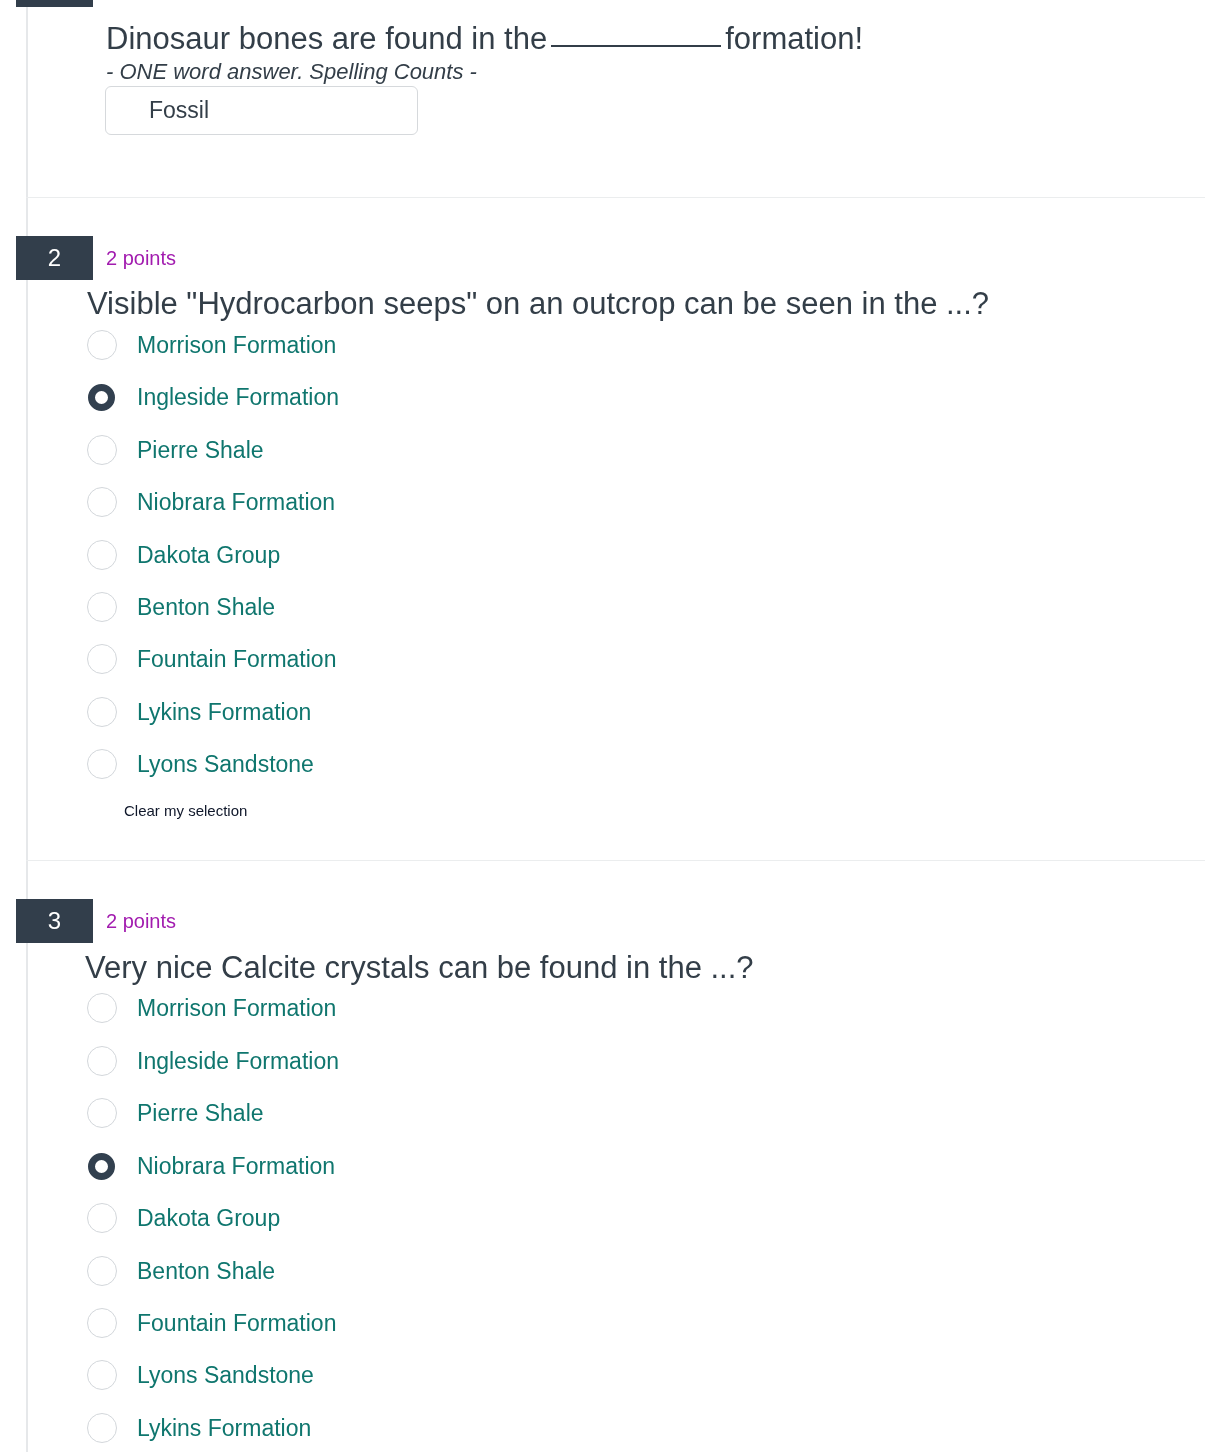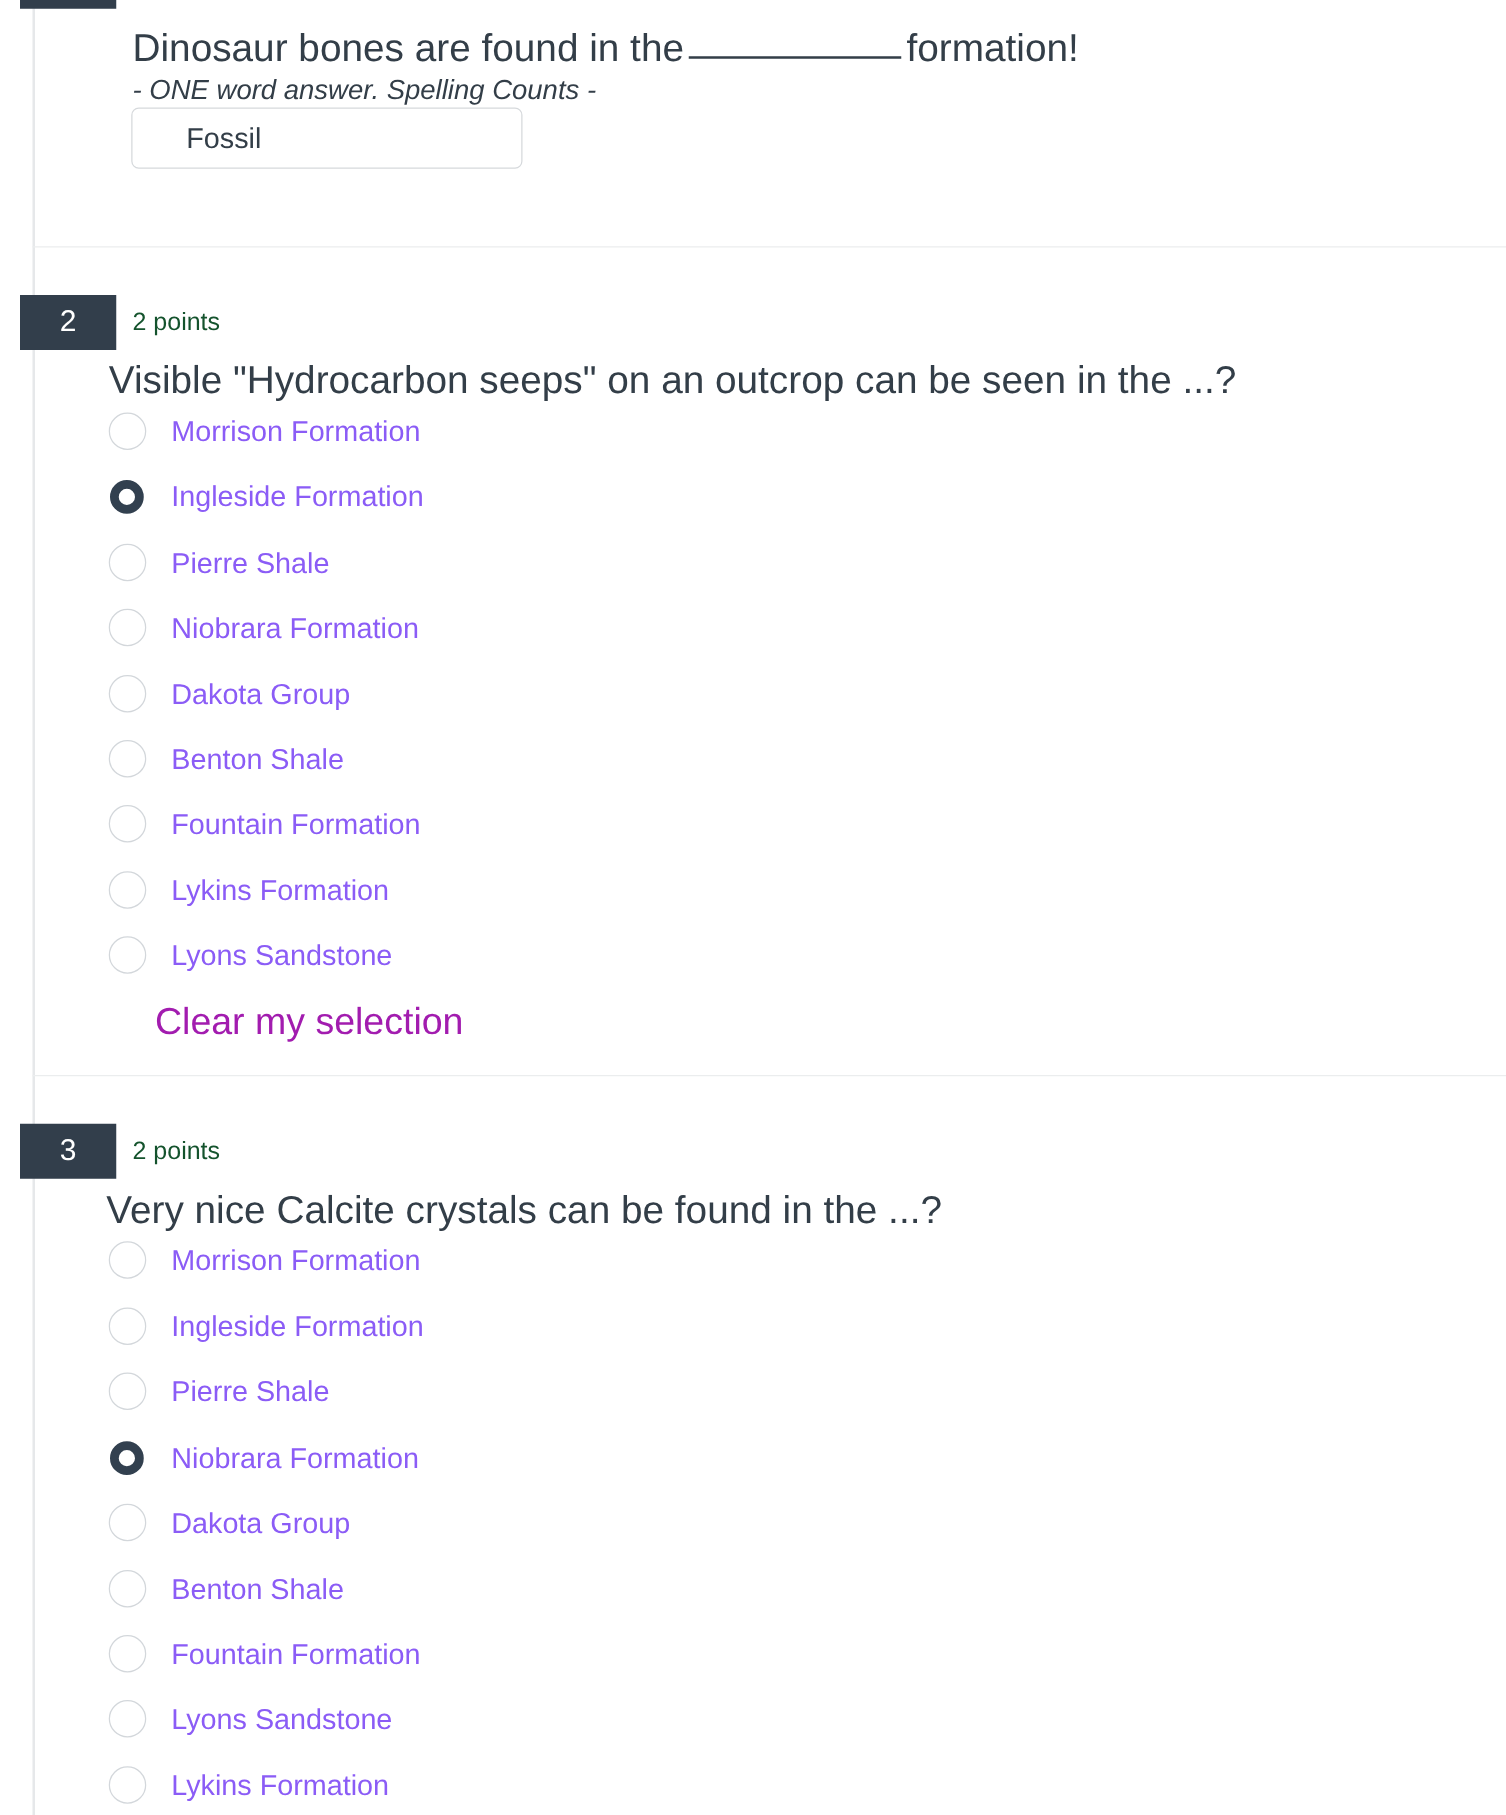--- a/index.html
+++ b/index.html
@@ -56,21 +56,21 @@
   }
   .badge.clipped-top {
     top: -37px;
     height: 44px;
   }
 
   .points {
     position: absolute;
     left: 106px;
     font-size: 20px;
-    color: #14532d;
+    color: #a21caf;
     line-height: 1;
     font-weight: 400;
   }
 
   .q-text {
     position: absolute;
     font-size: 31px;
     line-height: 1.25;
     color: #333e48;
     font-weight: 400;
@@ -129,32 +129,32 @@
   .radio.selected {
     width: 27px;
     height: 27px;
     margin-left: 1px;
     border: 7px solid #32404f;
     background: #ffffff;
   }
   .opt-label {
     font-size: 23px;
     line-height: 1;
-    color: #8b5cf6;
+    color: #0f766e;
     margin-left: 20px;
     white-space: nowrap;
   }
   .opt.selected .opt-label { margin-left: 22px; }
 
   .clear-link {
     position: absolute;
     left: 124px;
-    font-size: 30px;
-    line-height: 1;
-    color: #a21caf;
+    font-size: 15px;
+    line-height: 1;
+    color: #0f172a;
     text-decoration: none;
     cursor: pointer;
     white-space: nowrap;
   }
 </style>
 </head>
 <body>
 
 <div class="rail"></div>
 

